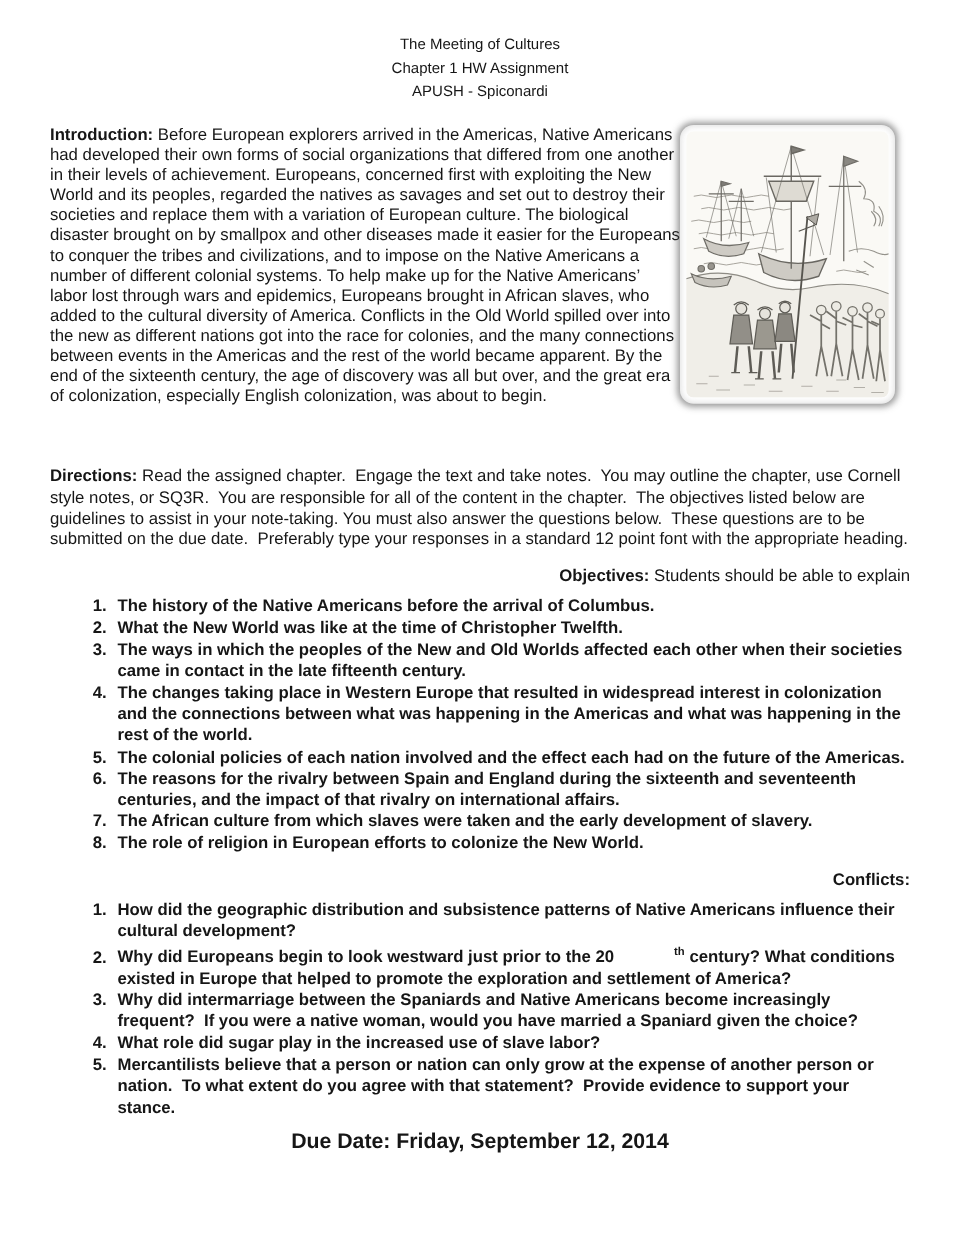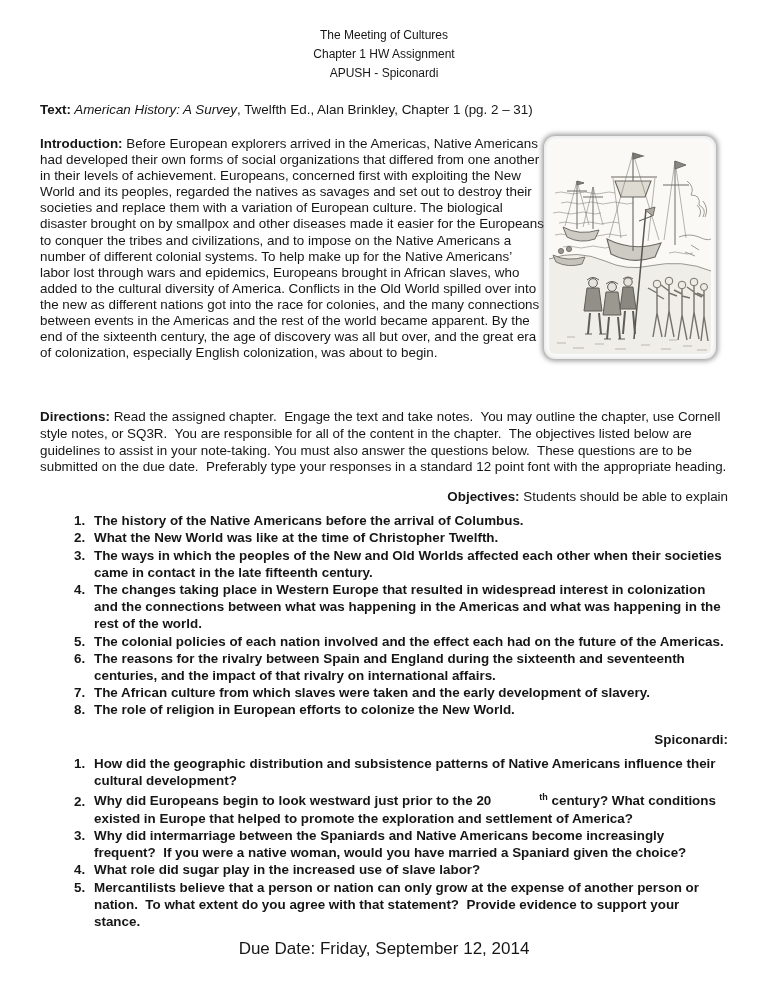--- a/index.html
+++ b/index.html
@@ -22,34 +22,33 @@
     box-shadow:0 0 5px 2px rgba(75,75,75,0.55), inset 0 0 6px rgba(90,90,90,0.25);
   }
   .illustration-frame svg{display:block;border-radius:6px;}
   .directions-text{margin:15px 0 0 0;line-height:16.8px;}
   .section-head{margin:13px 0 0 0;text-align:right;}
   b.lbl{font-weight:bold;}
   ol.doc-list{margin:8px 0 0 0;padding:0 0 0 49px;font-size:13.4px;line-height:17.2px;font-weight:bold;}
   ol.doc-list li{padding-left:5px;}
   .questions-head{font-weight:bold;}
   sup{font-size:9px;padding-left:48px;}
-  .due-date{margin:8px 0 0 0;text-align:center;font-weight:normal;font-size:17px;line-height:21px;}
+  .due-date{margin:8px 0 0 0;text-align:center;font-weight:bold;font-size:17px;line-height:21px;}
 </style>
 </head>
 <body>
 
 <div class="page">
 
   <div class="doc-header">
     <div class="doc-title">The Meeting of Cultures</div>
     <div class="doc-title">Chapter 1 HW Assignment</div>
     <div class="doc-subtitle">APUSH - Spiconardi</div>
   </div>
 
-  <p class="body-text text-ref pw"><b class="lbl">Text:</b><i> American History: A Survey</i><span>, Twelfth Ed., Alan Brinkley, Chapter 1 (pg. 2 – 31)</span></p>
 
   <div class="intro-section">
     <p class="body-text intro-text pw"><b class="lbl">Introduction:</b><span> Before European explorers arrived in the Americas, Native Americans had developed their own forms of social organizations that differed from one another in their levels of achievement. Europeans, concerned first with exploiting the New World and its peoples, regarded the natives as savages and set out to destroy their societies and replace them with a variation of European culture. The biological disaster brought on by smallpox and other diseases made it easier for the Europeans to conquer the tribes and civilizations, and to impose on the Native Americans a number of different colonial systems. To help make up for the Native Americans’ labor lost through wars and epidemics, Europeans brought in African slaves, who added to the cultural diversity of America. Conflicts in the Old World spilled over into the new as different nations got into the race for colonies, and the many connections between events in the Americas and the rest of the world became apparent. By the end of the sixteenth century, the age of discovery was all but over, and the great era of colonization, especially English colonization, was about to begin.</span></p>
 
     <div class="illustration-frame">
       <svg viewBox="0 0 162 213" width="162" height="213" xmlns="http://www.w3.org/2000/svg">
         <rect width="162" height="213" fill="#faf9f5"></rect>
 
         <g stroke="#a7a49d" stroke-width="0.8" fill="none">
           <path d="M6 52 q6 -2 12 0 t12 0 t12 0 t12 0 t12 0"></path>
@@ -153,21 +152,21 @@
     <li><span class="pw">The history of the Native Americans before the arrival of Columbus.</span></li>
     <li><span class="pw">What the New World was like at the time of Christopher Twelfth.</span></li>
     <li><span class="pw">The ways in which the peoples of the New and Old Worlds affected each other when their societies came in contact in the late fifteenth century.</span></li>
     <li><span class="pw">The changes taking place in Western Europe that resulted in widespread interest in colonization and the connections between what was happening in the Americas and what was happening in the rest of the world.</span></li>
     <li><span class="pw">The colonial policies of each nation involved and the effect each had on the future of the Americas.</span></li>
     <li><span class="pw">The reasons for the rivalry between Spain and England during the sixteenth and seventeenth centuries, and the impact of that rivalry on international affairs.</span></li>
     <li><span class="pw">The African culture from which slaves were taken and the early development of slavery.</span></li>
     <li><span class="pw">The role of religion in European efforts to colonize the New World.</span></li>
   </ol>
 
-  <p class="body-text section-head questions-head">Spiconardi:</p>
+  <p class="body-text section-head questions-head">Conflicts:</p>
 
   <ol class="doc-list">
     <li><span class="pw">How did the geographic distribution and subsistence patterns of Native Americans influence their cultural development?</span></li>
     <li><span class="pw">Why did Europeans begin to look westward just prior to the 20</span><sup>th</sup><span class="pw"> century? What conditions existed in Europe that helped to promote the exploration and settlement of America?</span></li>
     <li><span class="pw">Why did intermarriage between the Spaniards and Native Americans become increasingly frequent?  If you were a native woman, would you have married a Spaniard given the choice?</span></li>
     <li><span class="pw">What role did sugar play in the increased use of slave labor?</span></li>
     <li><span class="pw">Mercantilists believe that a person or nation can only grow at the expense of another person or nation.  To what extent do you agree with that statement?  Provide evidence to support your stance.</span></li>
   </ol>
 
   <p class="due-date">Due Date: Friday, September 12, 2014</p>

